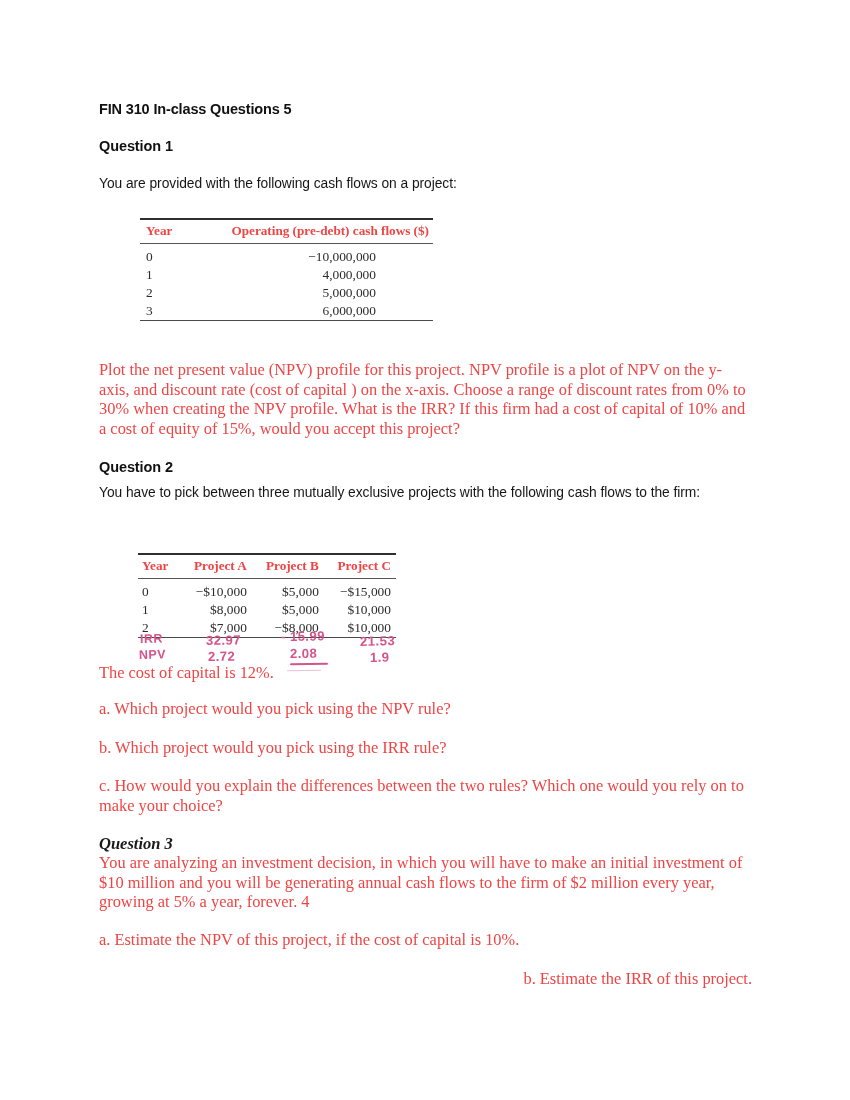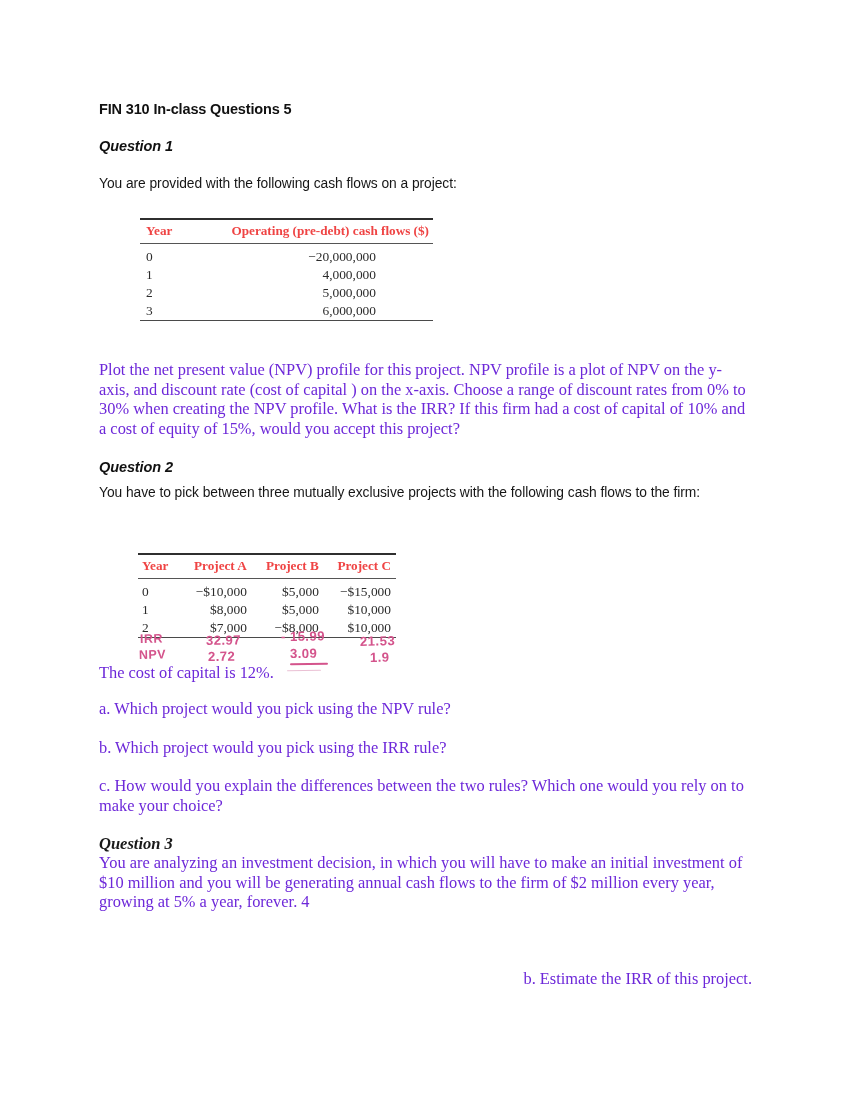--- a/index.html
+++ b/index.html
@@ -34,21 +34,20 @@
     font-size: 14.5px;
     letter-spacing: -0.15px;
     color: #111111;
   }
 
   .q-head-sans {
     position: absolute;
     left: 99px;
     font-family: "Liberation Sans", sans-serif;
     font-weight: bold;
-    font-style: italic;
     font-size: 14.5px;
     letter-spacing: -0.1px;
     color: #111111;
   }
 
   .q-head-serif {
     position: absolute;
     left: 99px;
     font-family: "Liberation Serif", serif;
     font-weight: bold;
@@ -66,21 +65,21 @@
     color: #161616;
     letter-spacing: -0.05px;
   }
 
   .para-serif {
     position: absolute;
     left: 99px;
     font-family: "Liberation Serif", serif;
     font-size: 16.4px;
     line-height: 19.5px;
-    color: #6d28d9;
+    color: #ef4444;
     
     text-rendering: optimizeLegibility;
   }
 
   
   .scan-table {
     position: absolute;
     font-family: "Liberation Serif", serif;
     color: #2a2a2a;
   }
@@ -177,21 +176,21 @@
     <table>
       <thead>
         <tr>
           <th class="col-year rule-thick">Year</th>
           <th class="col-num rule-thick">Operating (pre-debt) cash flows ($)</th>
         </tr>
       </thead>
       <tbody>
         <tr>
           <td class="col-year rule-thin" style="padding-top:5px;">0</td>
-          <td class="col-num rule-thin" style="padding-top:5px;">−20,000,000</td>
+          <td class="col-num rule-thin" style="padding-top:5px;">−10,000,000</td>
         </tr>
         <tr>
           <td class="col-year">1</td>
           <td class="col-num">4,000,000</td>
         </tr>
         <tr>
           <td class="col-year">2</td>
           <td class="col-num">5,000,000</td>
         </tr>
         <tr>
@@ -254,33 +253,34 @@
   <div class="hand hand-row" style="left:138px; top:632px; width:270px;">
     <span class="hand-cell hand-label" style="left:2px; top:0;">IRR</span>
     <span class="hand-cell hand-val" style="left:68px; top:1px; transform:rotate(-1deg);">32.97</span>
     <span class="hand-cell hand-val" style="left:143px; top:-3px; transform:rotate(-0.6deg);">- 15.99</span>
     <span class="hand-cell hand-val" style="left:222px; top:2px; transform:rotate(-1.5deg);">21.53</span>
   </div>
 
   <div class="hand hand-row" style="left:138px; top:648px; width:270px;">
     <span class="hand-cell hand-label" style="left:1px; top:0;">NPV</span>
     <span class="hand-cell hand-val" style="left:70px; top:1px; transform:rotate(-0.8deg);">2.72</span>
-    <span class="hand-cell hand-val" style="left:152px; top:-2px; transform:rotate(-0.5deg);">3.09</span>
+    <span class="hand-cell hand-val" style="left:152px; top:-2px; transform:rotate(-0.5deg);">2.08</span>
     <span class="hand-cell hand-val" style="left:232px; top:2px; transform:rotate(-1deg);">1.9</span>
   </div>
 
   <div class="hand-underline" style="left:290px; top:663px; width:38px; transform:rotate(-0.8deg);"></div>
 
   <div class="hand-stray" style="left:287px; top:670px; width:34px; opacity:0.55; transform:rotate(-1deg);"></div>
 
   <div class="para-serif" style="top:663px;">The cost of capital is 12%.</div>
 
   <div class="para-serif" style="top:699px; width:653px;">a. Which project would you pick using the NPV rule?</div>
   <div class="para-serif" style="top:738px; width:653px;">b. Which project would you pick using the IRR rule?</div>
   <div class="para-serif" style="top:776px; width:653px;">c. How would you explain the differences between the two rules? Which one would you rely on to make your choice?</div>
 
   <div class="q-head-serif" style="top:834px;">Question 3</div>
 
   <div class="para-serif" style="top:853px; width:655px;">You are analyzing an investment decision, in which you will have to make an initial investment of $10 million and you will be generating annual cash flows to the firm of $2 million every year, growing at 5% a year, forever. 4</div>
 
+  <div class="para-serif" style="top:930px; width:653px;">a. Estimate the NPV of this project, if the cost of capital is 10%.</div>
   <div class="para-serif" style="top:969px; width:653px;text-align:right;">b. Estimate the IRR of this project.</div>
 
 </div>
 
 </body></html>

